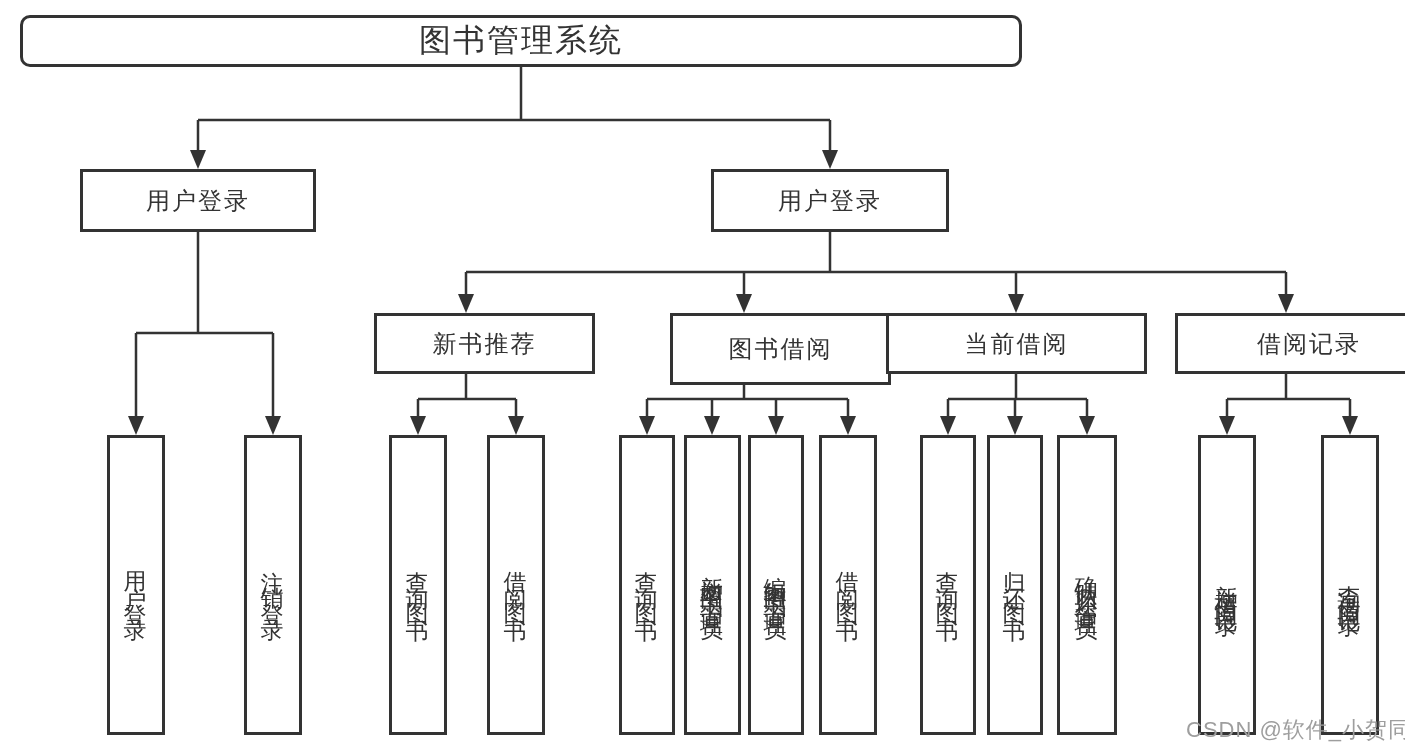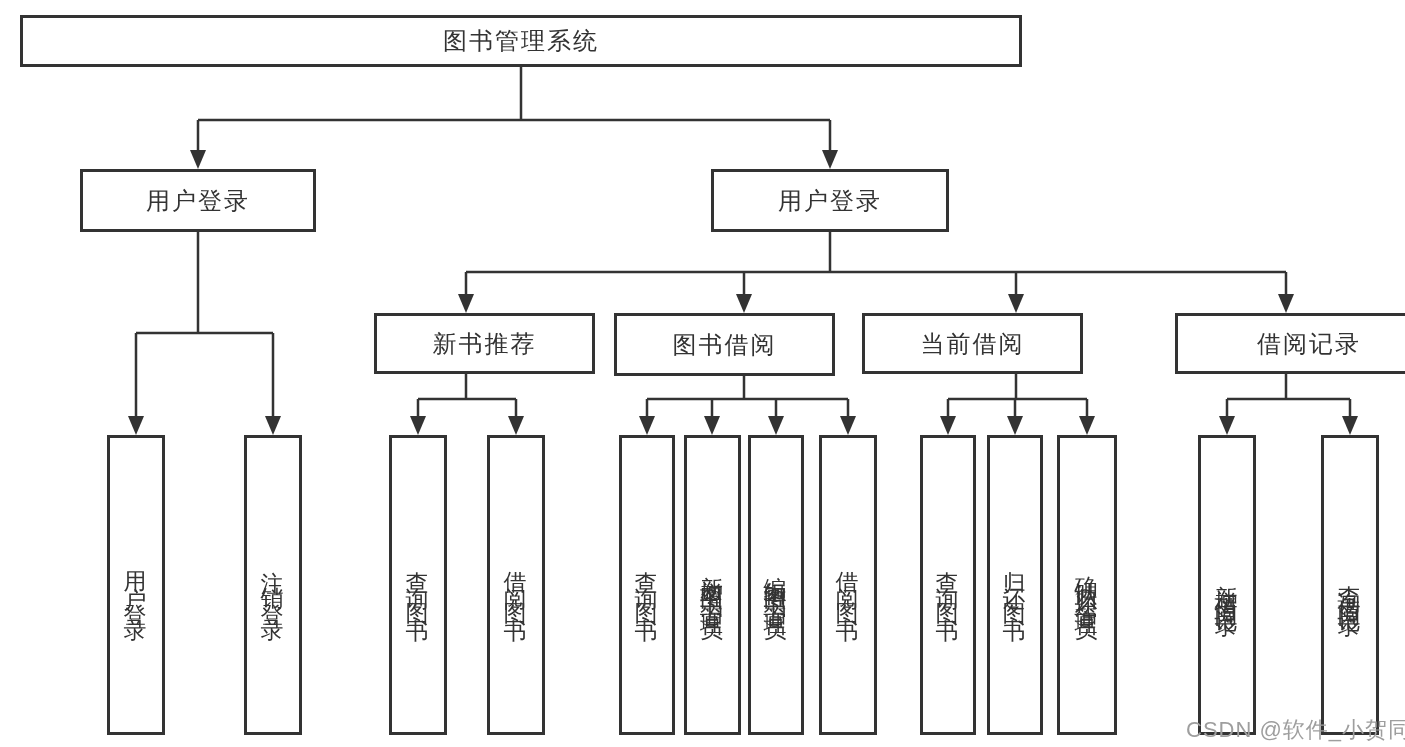--- a/index.html
+++ b/index.html
@@ -22,21 +22,21 @@
     box-sizing: border-box;
     border: 3px solid #333333;
     background: #ffffff;
     display: flex;
     align-items: center;
     justify-content: center;
     color: #333333;
     z-index: 1;
   }
   .hnode { font-size: 24px; letter-spacing: 2px; }
-  .root  { font-size: 24px; letter-spacing: 2px; }
+  .root  { font-size: 32px; letter-spacing: 2px; border-radius: 10px; }
   .leaf  { }
   .vtxt {
     writing-mode: vertical-rl;
     text-orientation: mixed;
     font-size: 23px;
     letter-spacing: 16px;
     color: #333333;
     white-space: nowrap;
   }
   .leaf.long .vtxt { letter-spacing: 6px; }
@@ -91,22 +91,22 @@
       <use href="#ah" transform="translate(1350,435)"></use>
     </g>
   </svg>
 
   <div class="node root" style="left:20px;top:15px;width:1002px;height:52px">图书管理系统</div>
 
   <div class="node hnode" style="left:80px;top:169px;width:236px;height:63px">用户登录</div>
   <div class="node hnode" style="left:711px;top:169px;width:238px;height:63px">用户登录</div>
 
   <div class="node hnode" style="left:374px;top:313px;width:221px;height:61px">新书推荐</div>
-  <div class="node hnode" style="left:614px;top:313px;width:221px;height:63px">图书借阅</div>
-  <div class="node hnode" style="left:862px;top:313px;width:221px;height:61px">当前借阅</div>
+  <div class="node hnode" style="left:670px;top:313px;width:221px;height:72px">图书借阅</div>
+  <div class="node hnode" style="left:886px;top:313px;width:261px;height:61px">当前借阅</div>
   <div class="node hnode" style="left:1175px;top:313px;width:268px;height:61px">借阅记录</div>
 
   <div class="node leaf" style="left:107px;top:435px;width:58px;height:300px">
     <span class="vtxt">用户登录</span>
   </div>
   <div class="node leaf" style="left:244px;top:435px;width:58px;height:300px">
     <span class="vtxt">注销登录</span>
   </div>
 
   <div class="node leaf" style="left:389px;top:435px;width:58px;height:300px">

